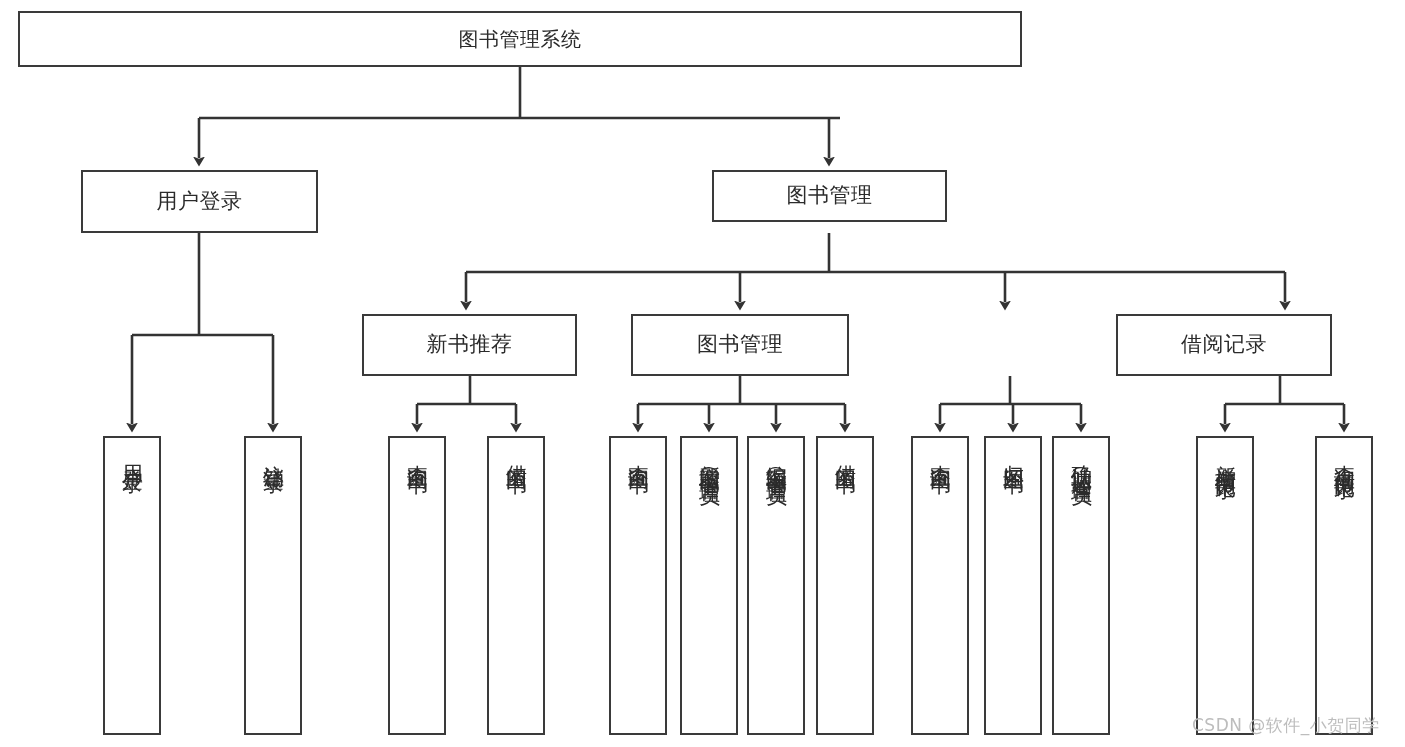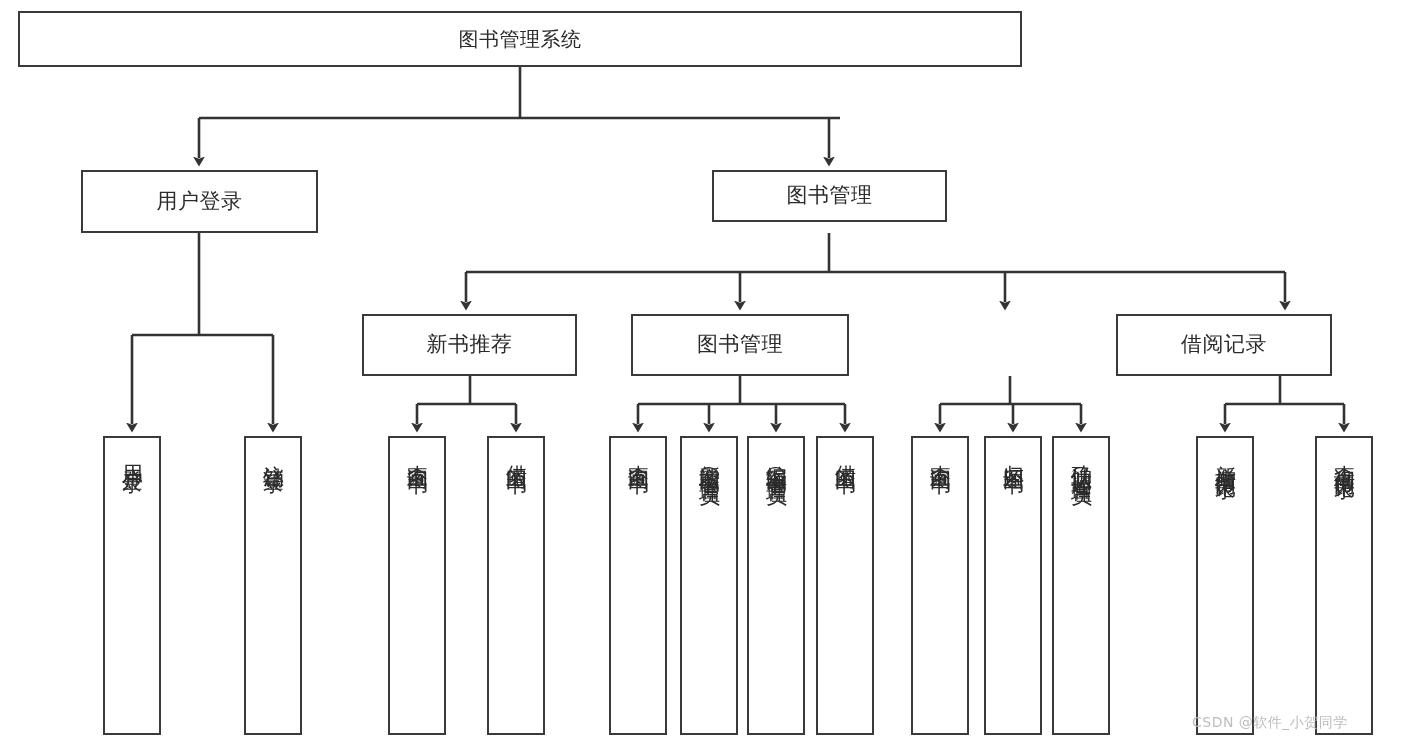--- a/index.html
+++ b/index.html
@@ -56,21 +56,21 @@
   .v-node .node-label {
     writing-mode: vertical-rl;
     text-orientation: upright;
     font-size: 21px;
     line-height: 1.18;
     letter-spacing: 3px;
   }
   .watermark {
     position: absolute;
     color: #bdbdbd;
-    font-size: 14px;
+    font-size: 17px;
     white-space: nowrap;
     z-index: 3;
     letter-spacing: 0.5px;
   }
 </style>
 </head>
 <body>
 
 <div id="diagram">
 

